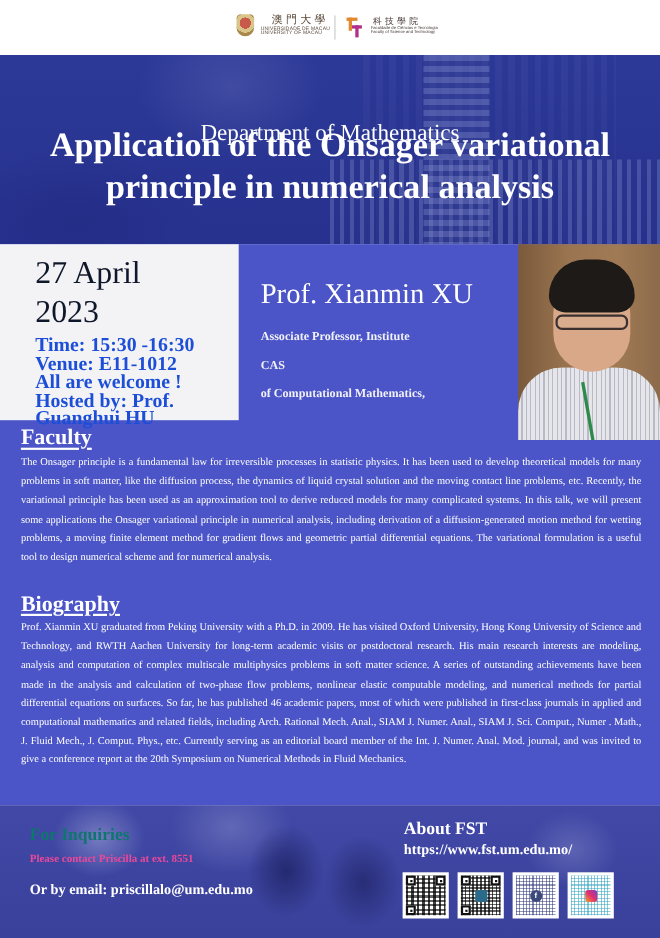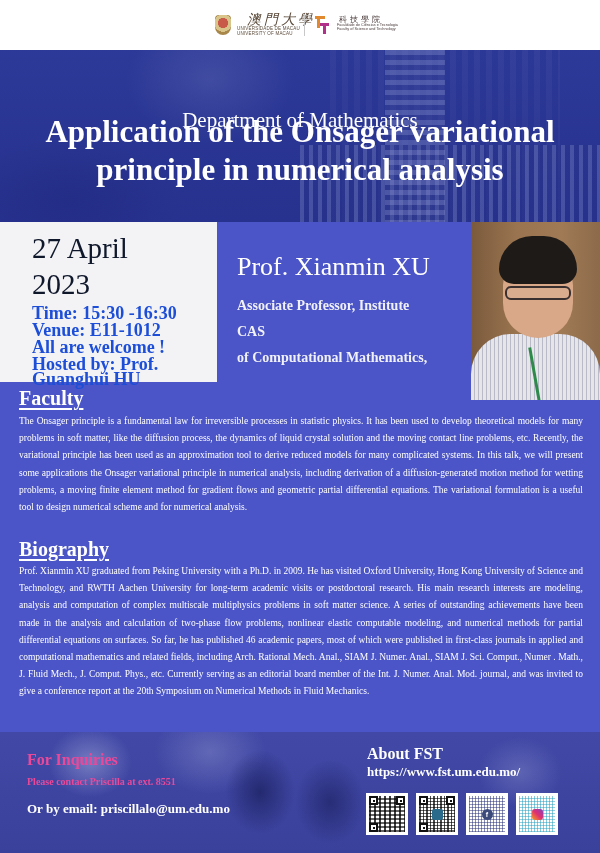--- a/index.html
+++ b/index.html
@@ -1,21 +1,21 @@
 <!DOCTYPE html>
 <html><head>
 <meta charset="utf-8">
 <style>
   html, body { margin: 0; padding: 0; }
   body { width: 600px; height: 853px; overflow: hidden; background: #ffffff; font-family: "Liberation Serif", "DejaVu Serif", serif; position: relative; }
   .header { position: absolute; left: 0; top: 0; width: 600px; height: 50px; background: #ffffff; }
   .logo-um { position: absolute; left: 215px; top: 13px; display: flex; align-items: center; gap: 6px; }
   .crest { width: 16px; height: 20px; border-radius: 4px 4px 8px 8px; background: radial-gradient(circle at 50% 40%, #c85a4a 0 35%, #d9c58a 36% 60%, #a8874b 61%); }
   .um-text { display: flex; flex-direction: column; line-height: 1; }
-  .um-cn { font-size: 14px; color: #5a4a3a; letter-spacing: 3px; padding-left: 10px; font-style: italic; }
+  .um-cn { font-size: 10px; color: #5a4a3a; letter-spacing: 3px; padding-left: 10px; }
   .um-en { font-family: "Liberation Sans", sans-serif; font-size: 4.5px; color: #5a4a3a; letter-spacing: 0.2px; }
   .logo-sep { position: absolute; left: 304px; top: 14px; width: 1px; height: 22px; background: #c8c8c8; }
   .logo-fst { position: absolute; left: 315px; top: 14px; display: flex; align-items: center; gap: 8px; }
   .fst-mark { width: 14px; height: 20px; position: relative; }
   .fst-mark .f1 { position: absolute; left: 0; top: 2px; width: 10px; height: 3px; background: #e0892f; }
   .fst-mark .f2 { position: absolute; left: 2px; top: 2px; width: 3px; height: 12px; background: #e0892f; }
   .fst-mark .f3 { position: absolute; left: 5px; top: 9px; width: 9px; height: 3px; background: #b0308a; }
   .fst-mark .f4 { position: absolute; left: 8px; top: 9px; width: 3px; height: 11px; background: #b0308a; }
   .fst-text { display: flex; flex-direction: column; line-height: 1; }
   .fst-cn { font-size: 8px; color: #4a3a3a; letter-spacing: 3px; padding-left: 2px; }
@@ -38,21 +38,21 @@
   .date-line { position: absolute; left: 32px; font-size: 29px; color: #0f172a; line-height: 32px; }
   .date-l1 { top: 10px; }
   .date-l2 { top: 46px; }
   .info { position: absolute; left: 32px; font-size: 18px; font-weight: bold; color: #1d4ed8; line-height: 15px; }
   .info-time { top: 84px; }
   .info-venue { top: 101px; }
   .info-welcome { top: 118px; }
   .info-host { top: 135px; }
 
   .speaker-name { position: absolute; left: 237px; top: 252px; font-size: 26px; color: #ffffff; }
-  .speaker-title { position: absolute; left: 237px; top: 293px; width: 230px; font-size: 14px; font-weight: bold; color: #f1f1f8; line-height: 26px; }
+  .speaker-title { position: absolute; left: 237px; top: 293px; width: 230px; font-size: 11px; font-weight: bold; color: #f1f1f8; line-height: 26px; }
 
   .photo { position: absolute; left: 471px; top: 222px; width: 129px; height: 178px; overflow: hidden;
     background: linear-gradient(90deg, #7a5a3c 0%, #9a7450 35%, #a07a55 70%, #8c6a4a 100%); }
   .photo .hair { position: absolute; left: 28px; top: 14px; width: 78px; height: 48px; border-radius: 40px 40px 18px 18px; background: #1e1a18; }
   .photo .face { position: absolute; left: 32px; top: 34px; width: 70px; height: 82px; border-radius: 30px 30px 36px 36px; background: #d8a888; }
   .photo .glasses { position: absolute; left: 34px; top: 64px; width: 66px; height: 14px; border: 2px solid #3a3030; border-radius: 6px; box-sizing: border-box; background: rgba(255,255,255,0.06); }
   .photo .shirt { position: absolute; left: 0; top: 112px; width: 129px; height: 70px; border-radius: 40px 40px 0 0; background: repeating-linear-gradient(90deg, #e6e6ea 0 3px, #b8bac8 3px 4px), #dcdce2; }
   .photo .lanyard { position: absolute; left: 62px; top: 125px; width: 3px; height: 55px; background: #2e8a4a; transform: rotate(-10deg); }
 
   .section-head { position: absolute; left: 19px; font-size: 20px; font-weight: bold; color: #ffffff; text-decoration: underline; text-underline-offset: 3px; text-decoration-thickness: 1.5px; }
@@ -63,21 +63,21 @@
   .bio-para { top: 563px; }
 
   .footer { position: absolute; left: 0; top: 732px; width: 600px; height: 121px; overflow: hidden;
     background:
       radial-gradient(ellipse 60px 50px at 90px 30px, rgba(170,175,220,0.5), transparent 70%),
       radial-gradient(ellipse 50px 60px at 260px 60px, rgba(25,30,90,0.7), transparent 70%),
       radial-gradient(ellipse 50px 60px at 330px 70px, rgba(25,30,90,0.6), transparent 70%),
       radial-gradient(ellipse 80px 60px at 210px 20px, rgba(160,165,215,0.35), transparent 70%),
       radial-gradient(ellipse 60px 50px at 520px 40px, rgba(150,155,210,0.35), transparent 70%),
       linear-gradient(180deg, #4148a6, #3a419b); }
-  .inq-head { position: absolute; left: 27px; top: 751px; font-size: 16px; font-weight: bold; color: #ec4899; }
+  .inq-head { position: absolute; left: 27px; top: 751px; font-size: 16px; font-weight: bold; color: #0f766e; }
   .inq-l1 { position: absolute; left: 27px; top: 776px; font-size: 10px; font-weight: bold; color: #ec4899; }
   .inq-l2 { position: absolute; left: 27px; top: 801px; font-size: 13px; font-weight: bold; color: #ffffff; }
   .fst-head { position: absolute; left: 367px; top: 745px; font-size: 16px; font-weight: bold; color: #ffffff; }
   .fst-url { position: absolute; left: 367px; top: 764px; font-size: 13px; font-weight: bold; color: #ffffff; }
   .qr { position: absolute; top: 793px; width: 42px; height: 42px; background: #ffffff; padding: 3px; box-sizing: border-box; }
   .qr .grid { width: 100%; height: 100%; position: relative;
     background:
       repeating-linear-gradient(90deg, rgba(0,0,0,0.75) 0 2px, transparent 2px 5px),
       repeating-linear-gradient(0deg, rgba(0,0,0,0.6) 0 2px, transparent 2px 4px); }
   .qr .finder { position: absolute; width: 9px; height: 9px; border: 2px solid #111; background: #fff; box-sizing: border-box; }

